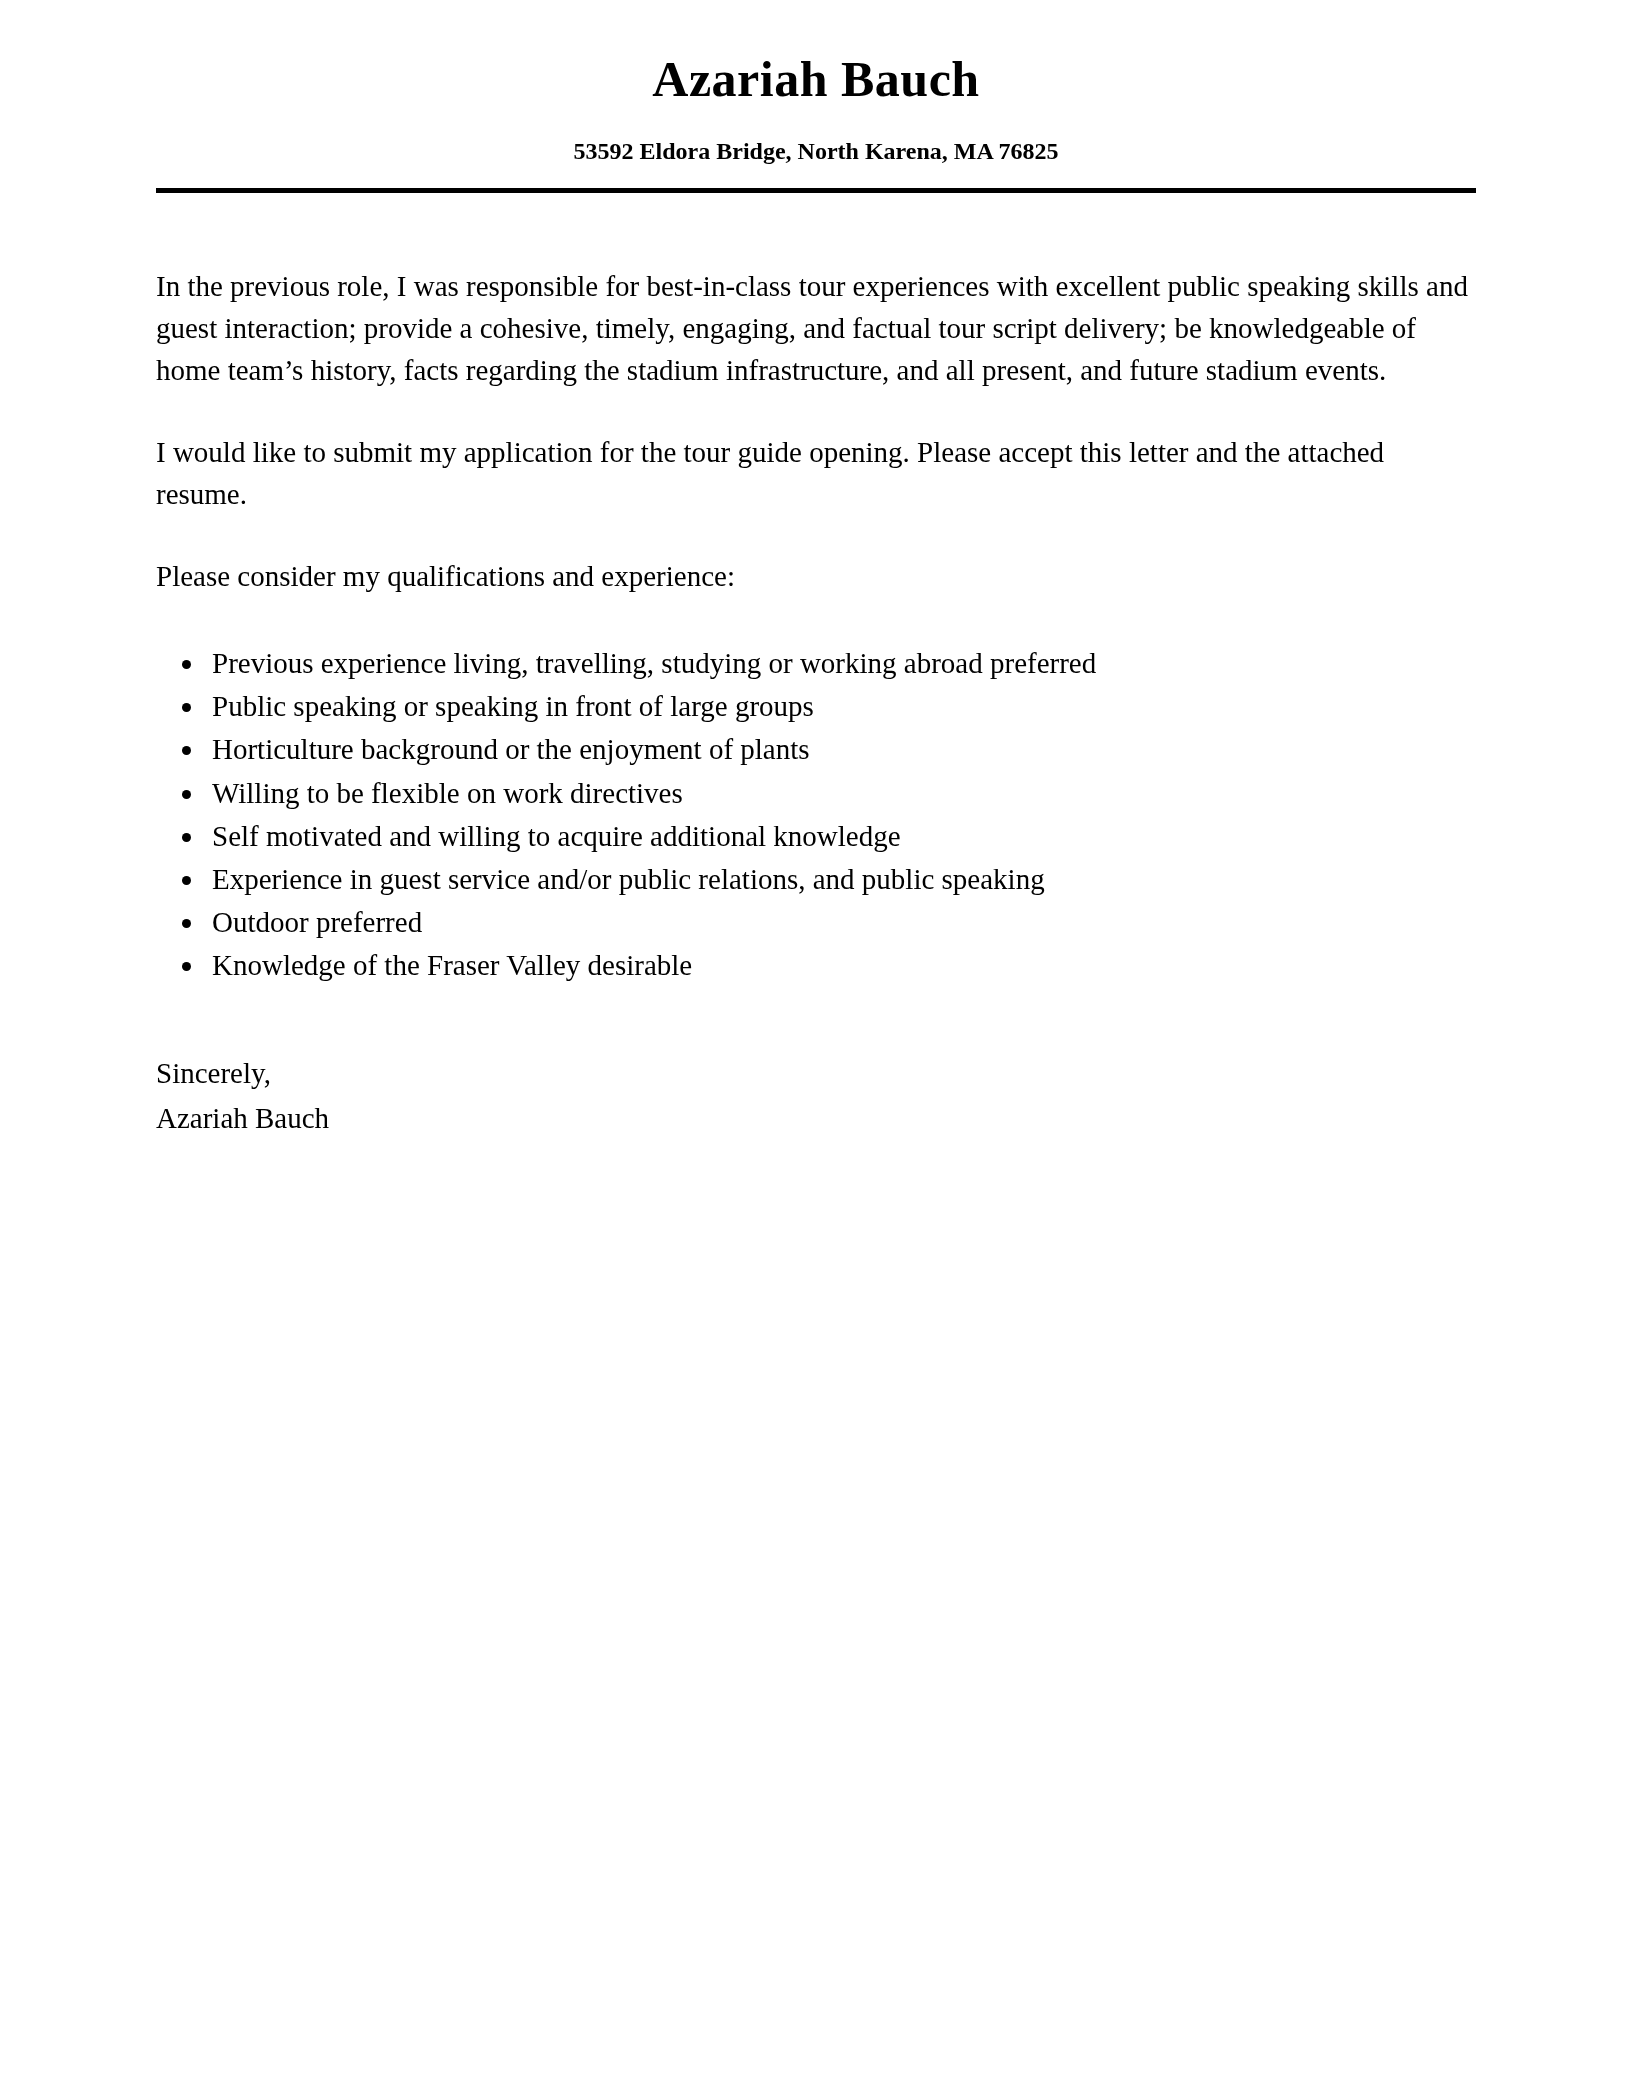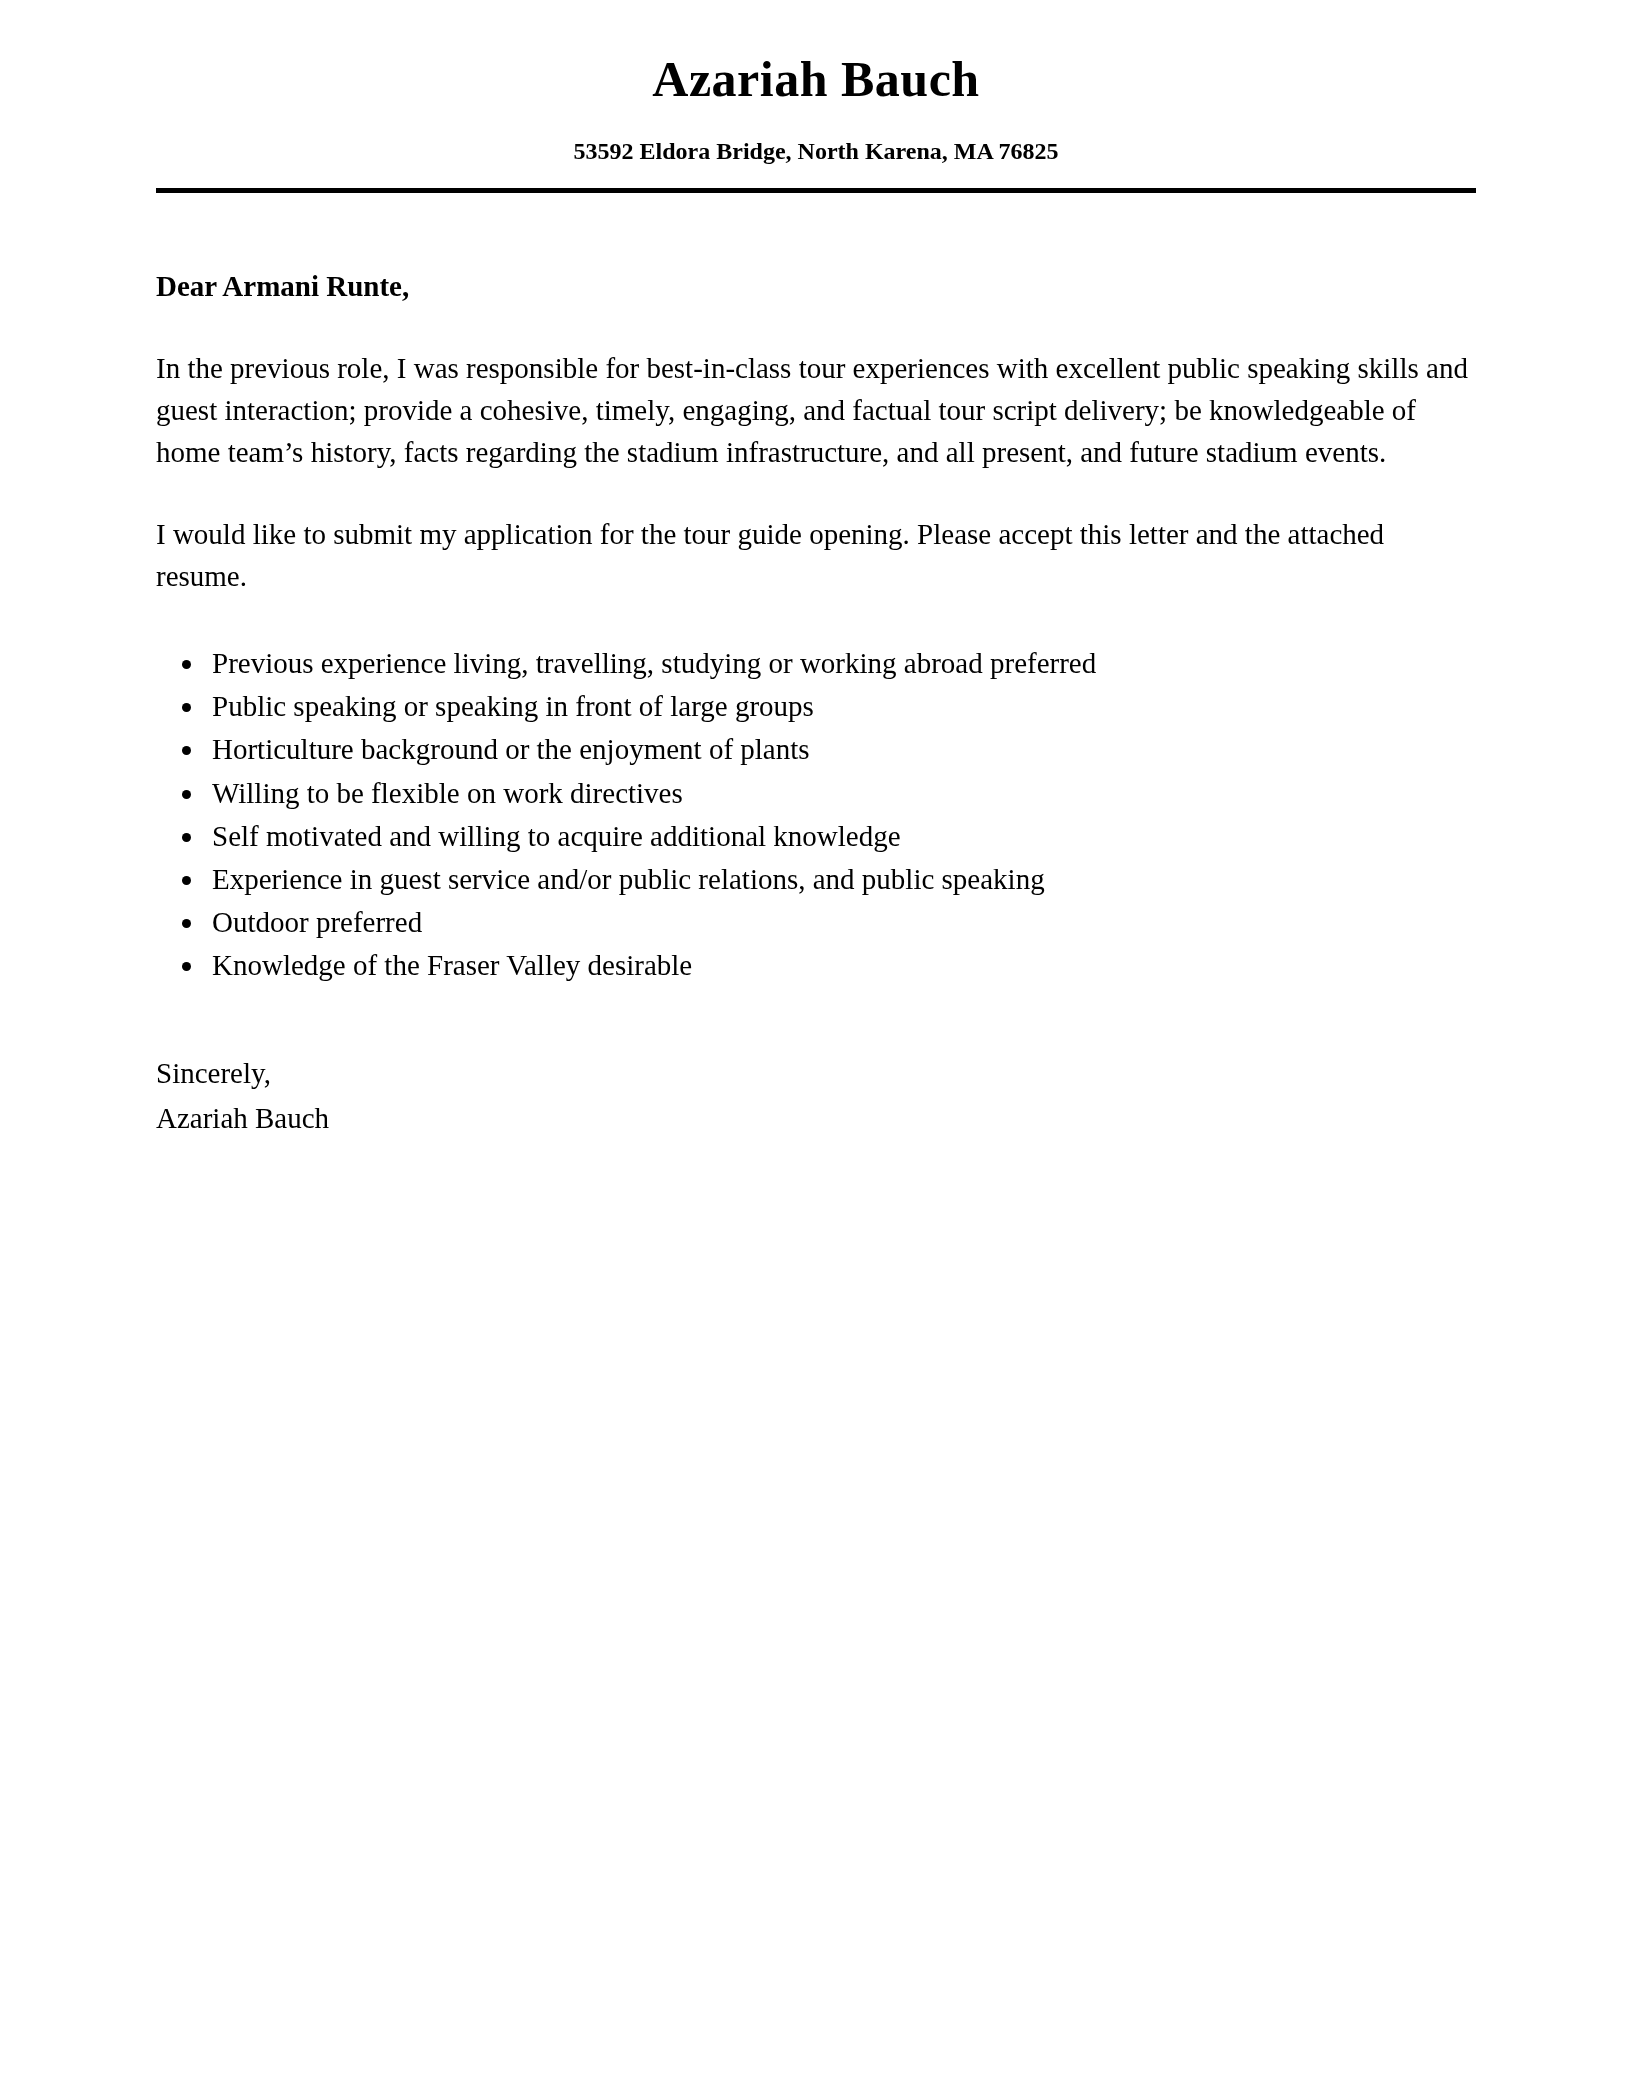--- a/index.html
+++ b/index.html
@@ -80,26 +80,26 @@
 <div class="page">
 
   <div class="header">
     <h1 class="author-name">Azariah Bauch</h1>
     <div class="address-line">53592 Eldora Bridge, North Karena, MA 76825</div>
     <hr class="header-divider">
   </div>
 
   <div class="letter-body">
 
-    <p class="salutation">Dear Armani Runte,</p>
 
     <p class="para">In the previous role, I was responsible for best-in-class tour experiences with excellent public speaking skills and guest interaction; provide a cohesive, timely, engaging, and factual tour script delivery; be knowledgeable of home team’s history, facts regarding the stadium infrastructure, and all present, and future stadium events.</p>
 
     <p class="para">I would like to submit my application for the tour guide opening. Please accept this letter and the attached resume.</p>
 
+    <p class="para">Please consider my qualifications and experience:</p>
 
     <ul class="qualifications">
       <li>Previous experience living, travelling, studying or working abroad preferred</li>
       <li>Public speaking or speaking in front of large groups</li>
       <li>Horticulture background or the enjoyment of plants</li>
       <li>Willing to be flexible on work directives</li>
       <li>Self motivated and willing to acquire additional knowledge</li>
       <li>Experience in guest service and/or public relations, and public speaking</li>
       <li>Outdoor preferred</li>
       <li>Knowledge of the Fraser Valley desirable</li>

